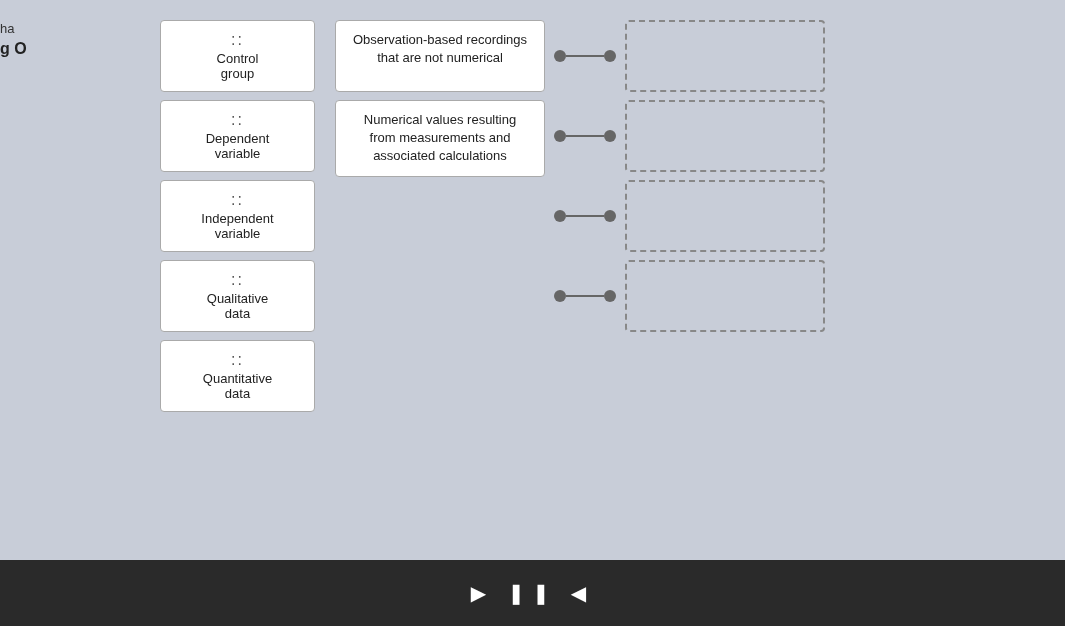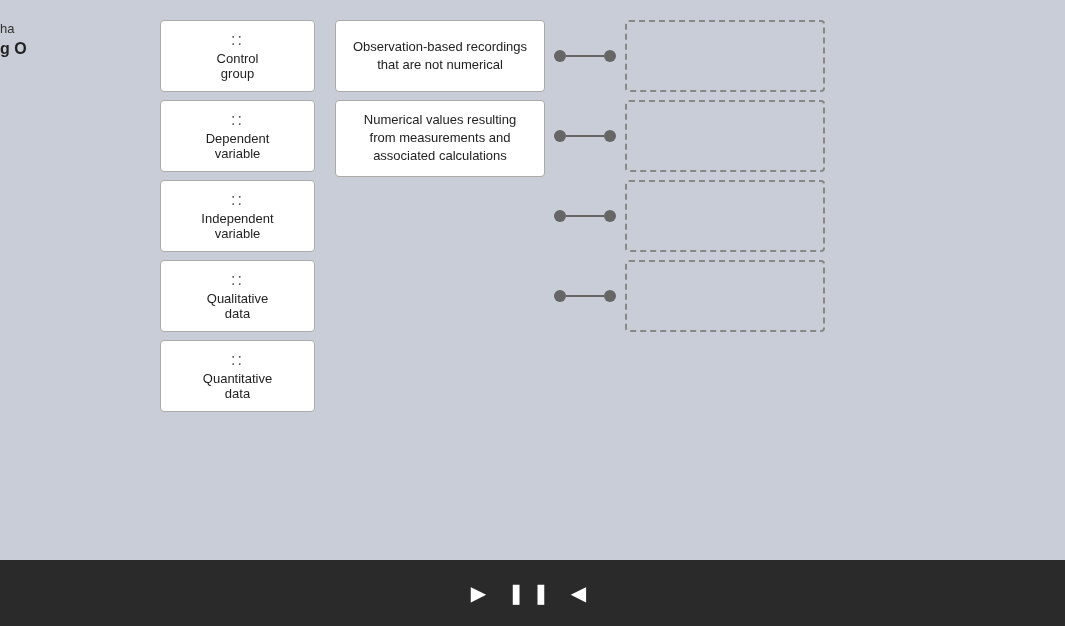--- a/index.html
+++ b/index.html
@@ -99,21 +99,21 @@
     .definition-box {
       background: #fff;
       border: 1.5px solid #aaa;
       border-radius: 4px;
       padding: 10px 14px;
       font-size: 13px;
       color: #222;
       text-align: center;
       min-height: 72px;
       display: flex;
-      align-items: center;
+      align-items: flex-start;
       justify-content: center;
       line-height: 1.4;
     }
 
     
     .connector-column {
       display: flex;
       flex-direction: column;
       gap: 8px;
       padding: 10px 0;

